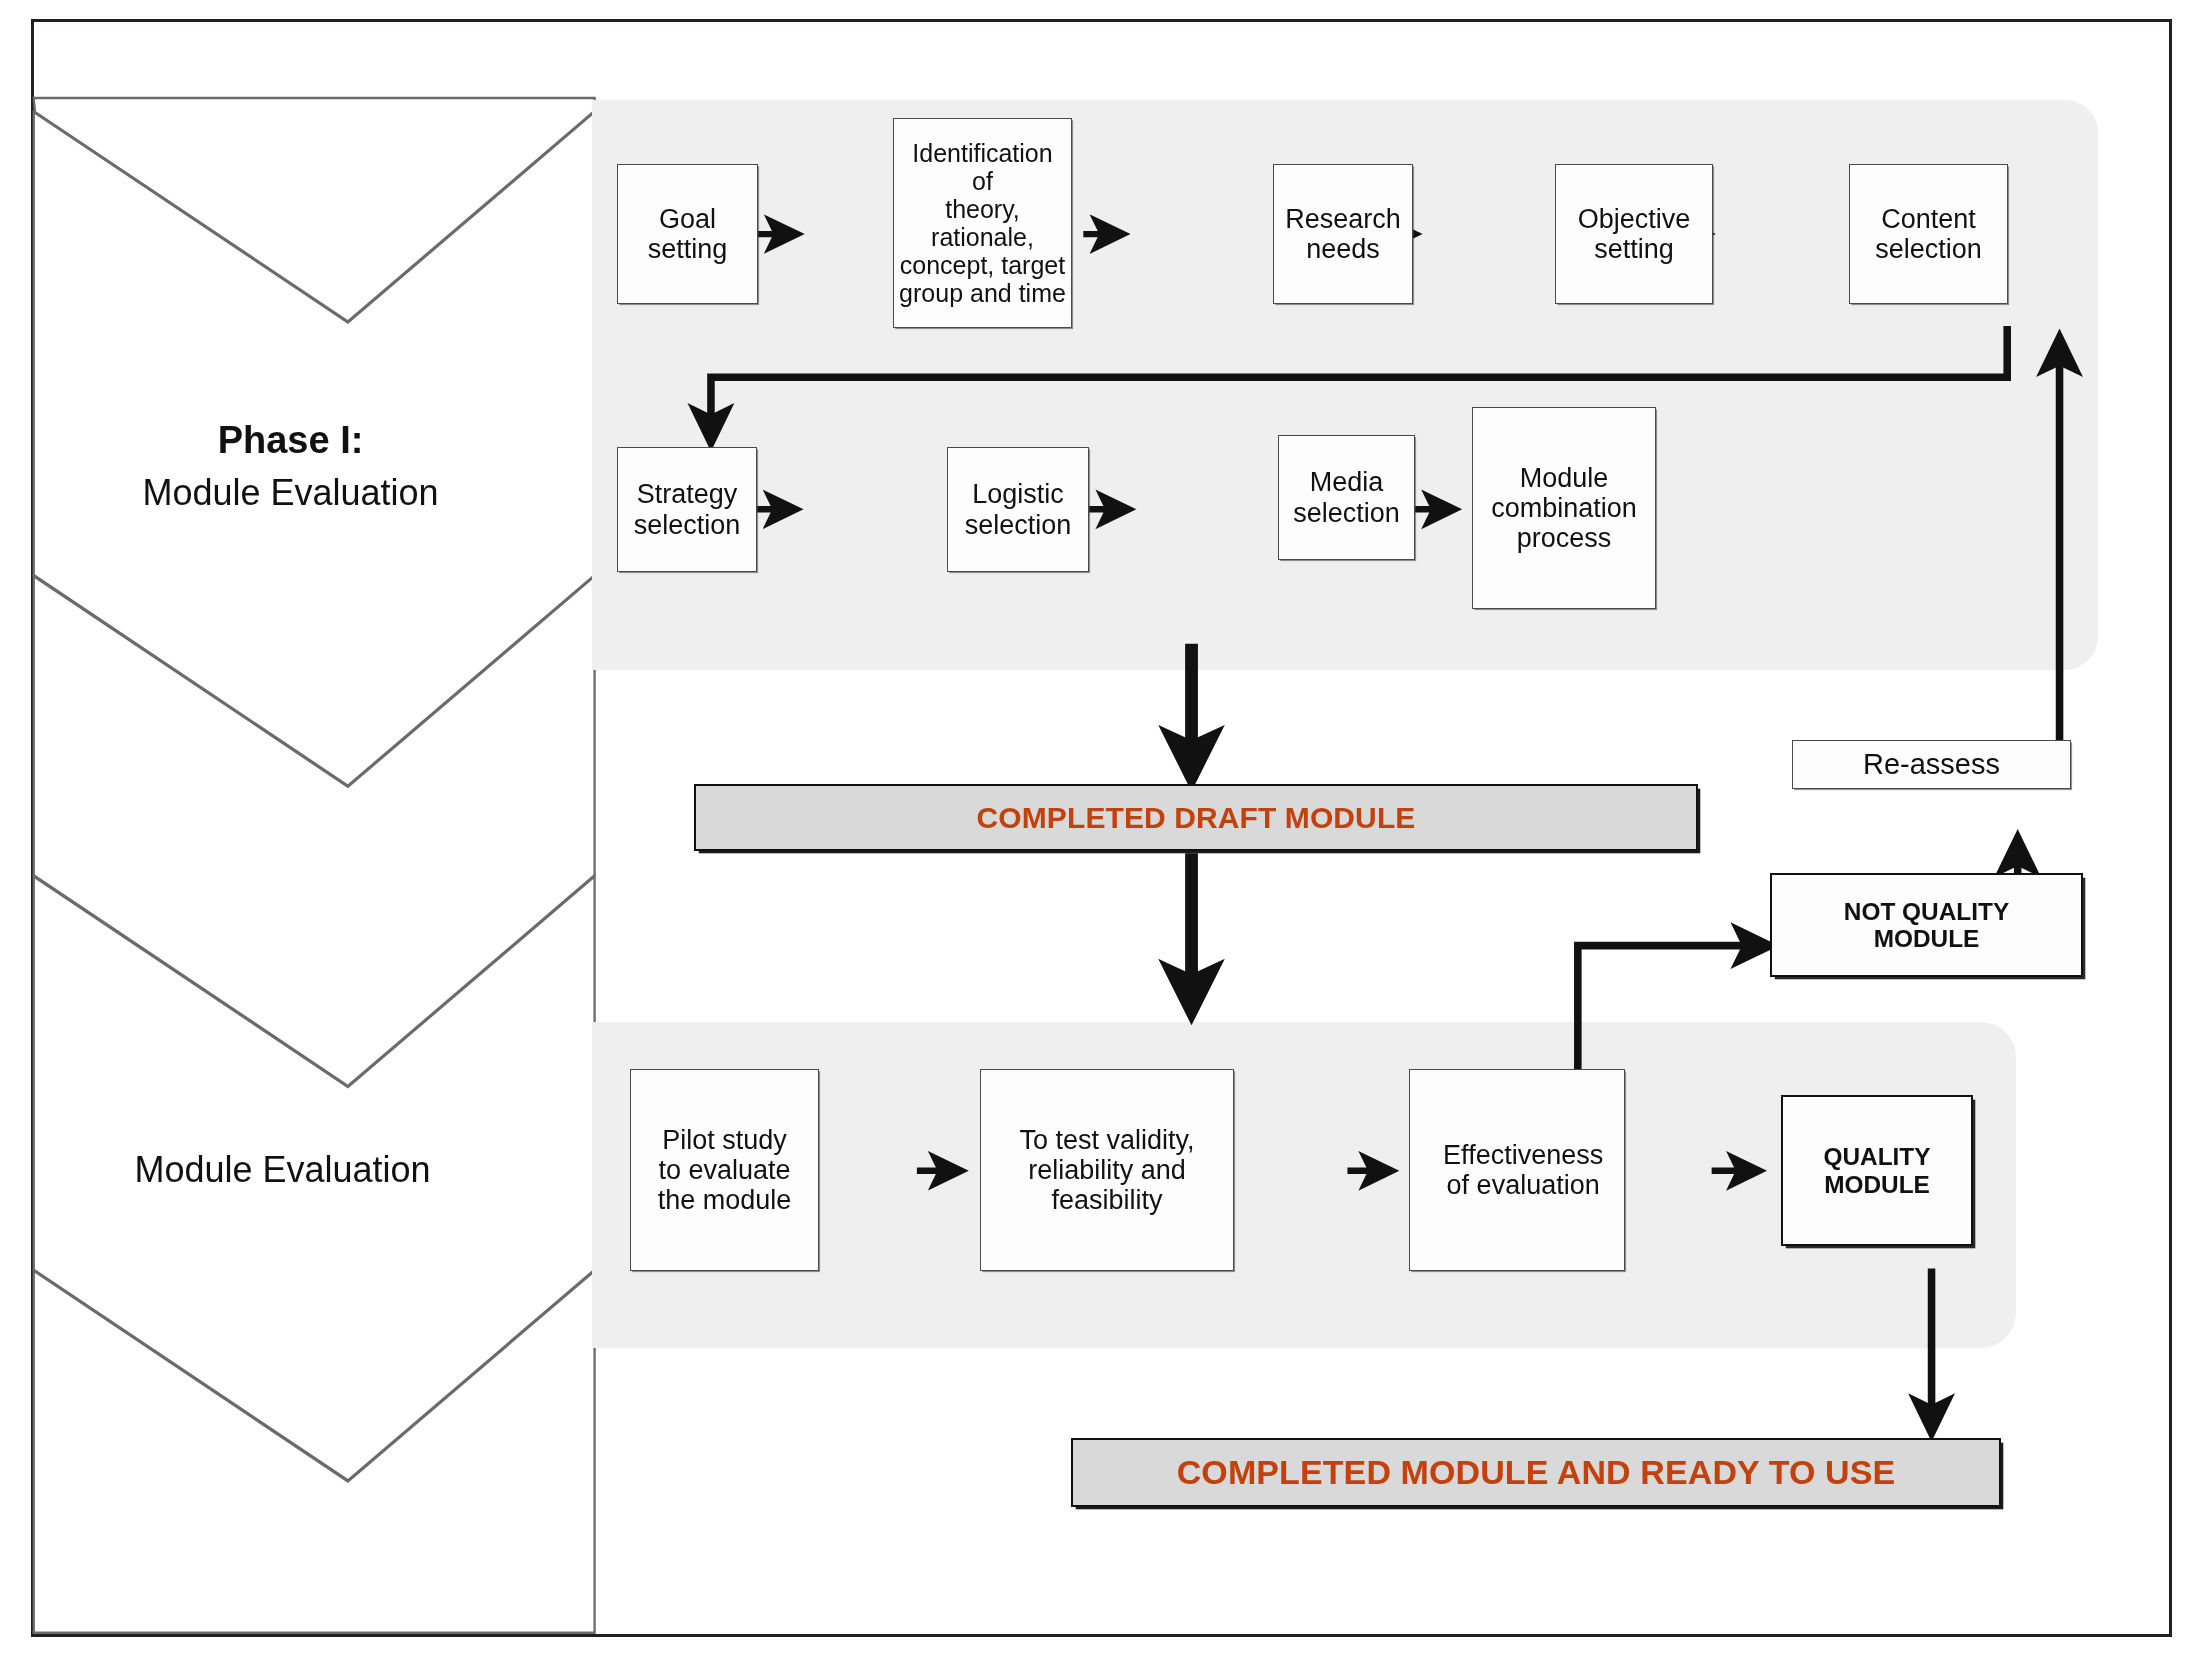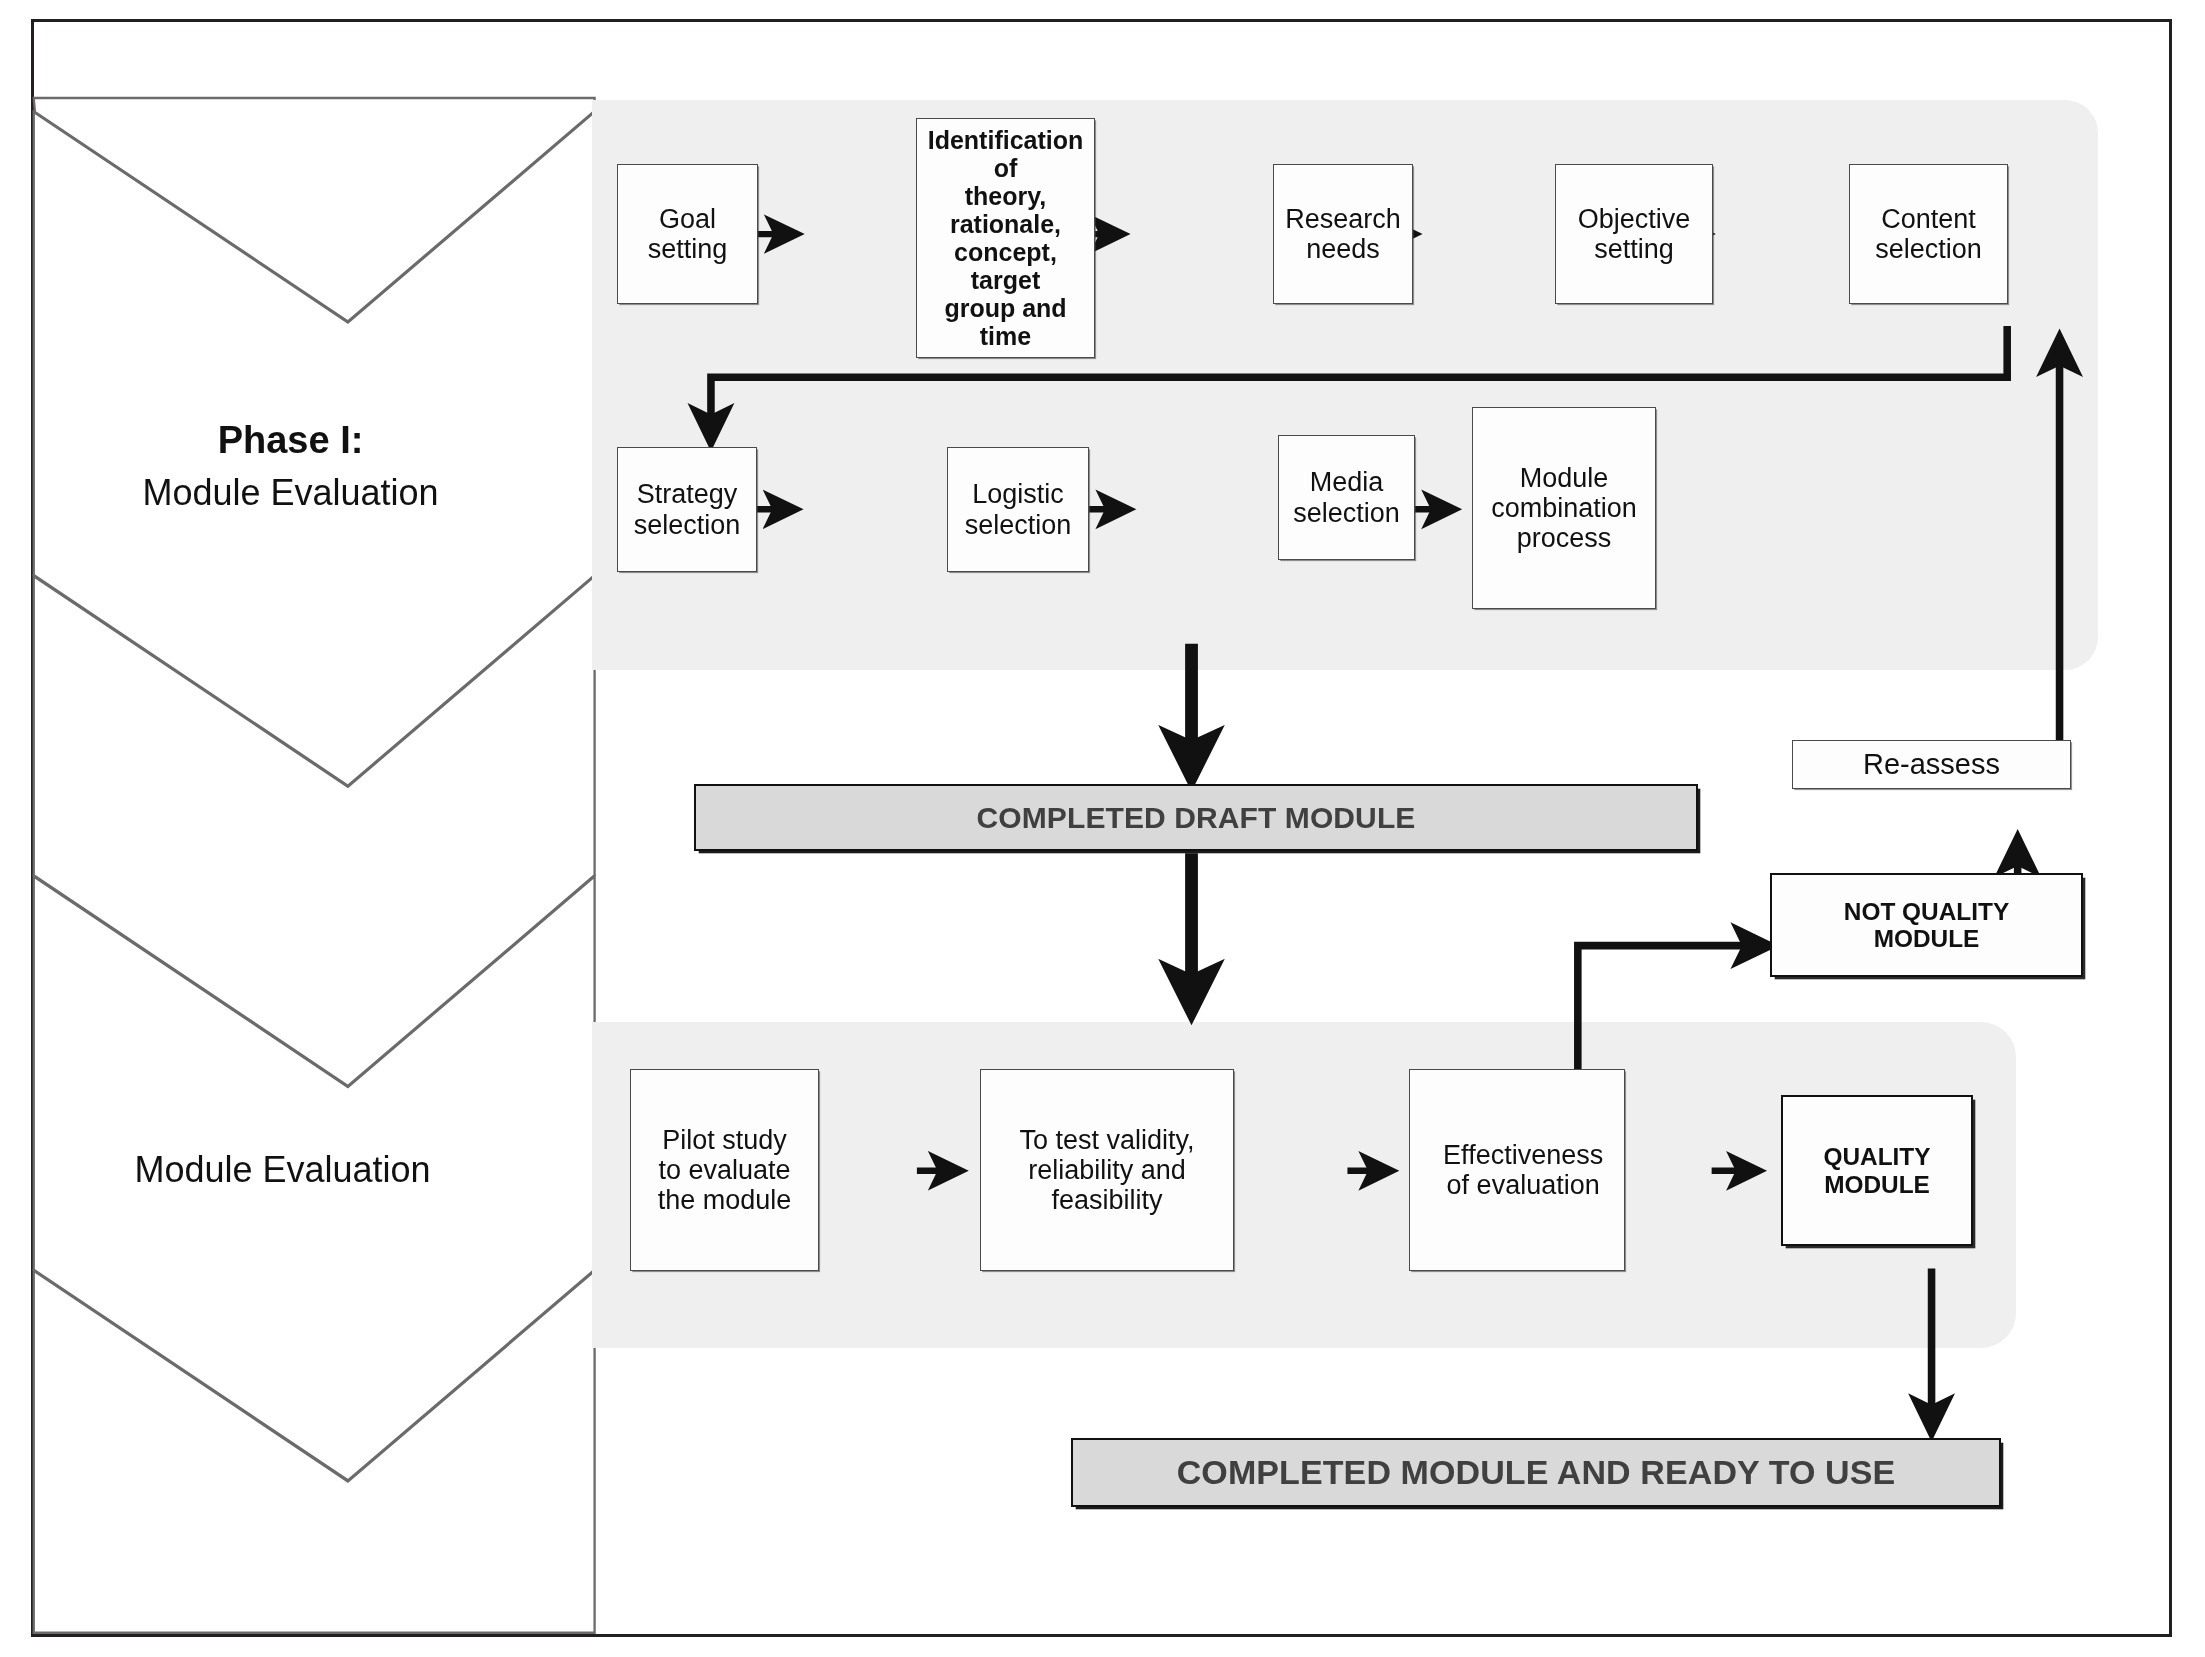--- a/index.html
+++ b/index.html
@@ -60,21 +60,21 @@
 
   
   .banner{
     position:absolute;
     background:#d9d9d9;
     border:2.9px solid #111111;
     box-shadow:3.5px 3.5px 0 -1.2px rgba(15,15,15,.95);
     box-sizing:border-box;
     display:flex;align-items:center;justify-content:center;
     font-weight:bold;
-    color:#404040;
+    color:#c2410c;
     letter-spacing:0.1px;
   }
   #banner-draft{left:694px;top:784px;width:1004px;height:67px;font-size:30px;}
   #banner-final{left:1071px;top:1438px;width:930px;height:69px;font-size:34px;}
 
   
   .phase-label{
     position:absolute;
     text-align:center;
     color:#111111;
@@ -170,21 +170,21 @@
     <span class="ttl">Phase I:</span>
     <span class="sub">Module Evaluation</span>
   </div>
 
   <div class="phase-label" id="label-phase2">
     <span class="sub">Module Evaluation</span>
   </div>
 
   <div class="box" style="left:617px;top:164px;width:141px;height:140px;">Goal<br>setting</div>
 
-  <div class="box small" style="left:916px;top:118px;width:179px;height:240px;font-weight:bold;">Identification of<br>theory,<br>rationale,<br>concept, target<br>group and time</div>
+  <div class="box small" style="left:893px;top:118px;width:179px;height:210px;">Identification of<br>theory,<br>rationale,<br>concept, target<br>group and time</div>
 
   <div class="box" style="left:1273px;top:164px;width:140px;height:140px;">Research<br>needs</div>
 
   <div class="box" style="left:1555px;top:164px;width:158px;height:140px;">Objective<br>setting</div>
 
   <div class="box" style="left:1849px;top:164px;width:159px;height:140px;">Content<br>selection</div>
 
   <div class="box" style="left:617px;top:447px;width:140px;height:125px;">Strategy<br>selection</div>
 
   <div class="box" style="left:947px;top:447px;width:142px;height:125px;">Logistic<br>selection</div>

